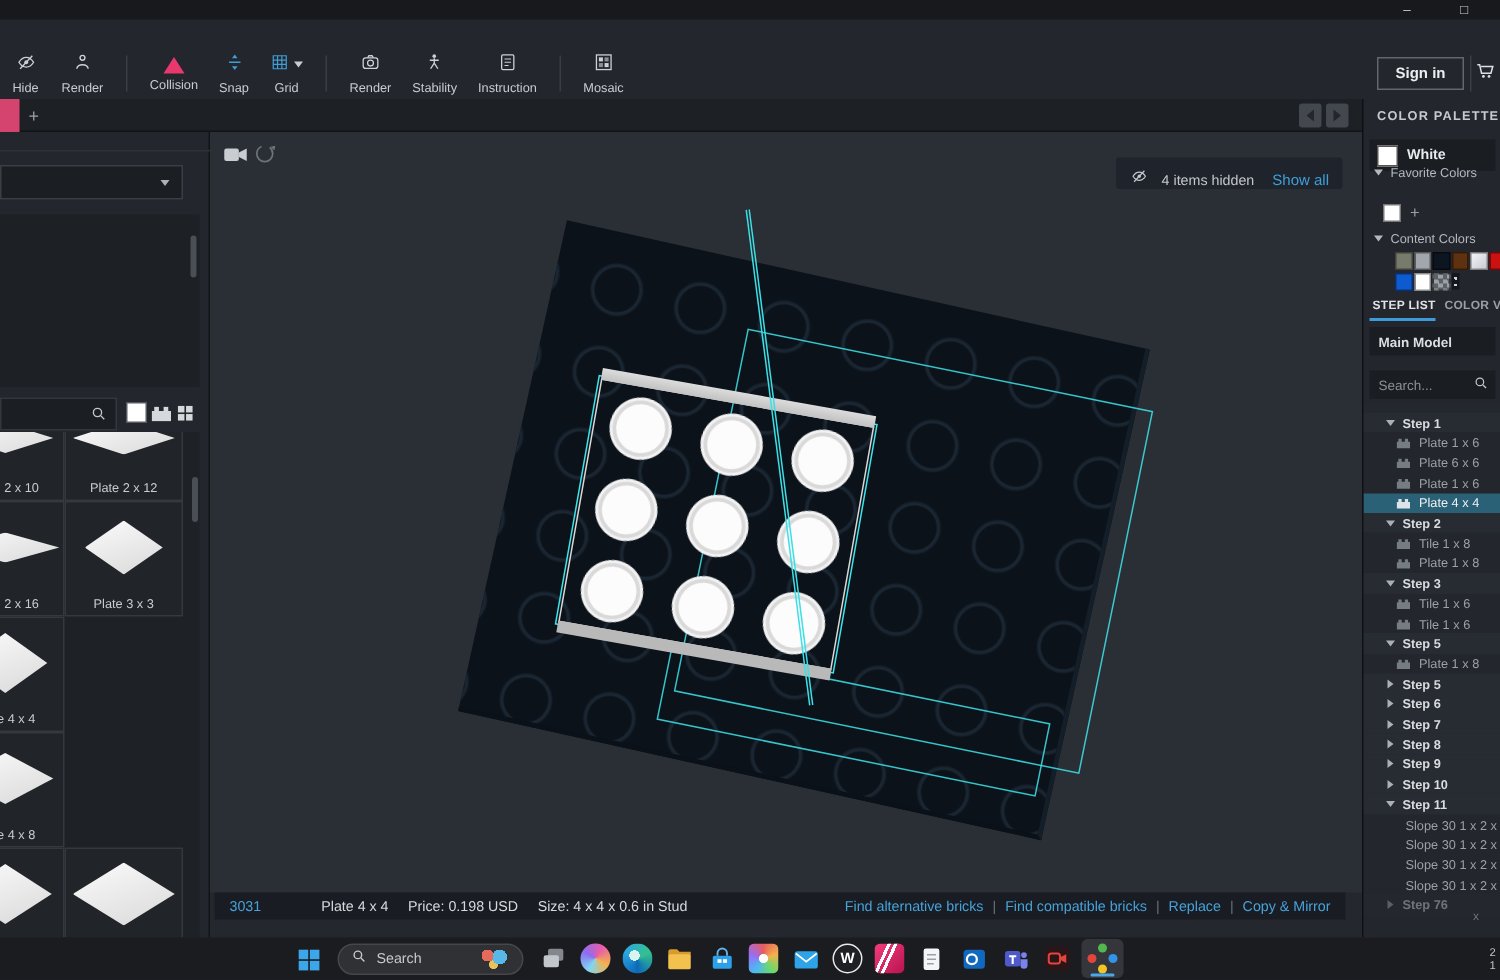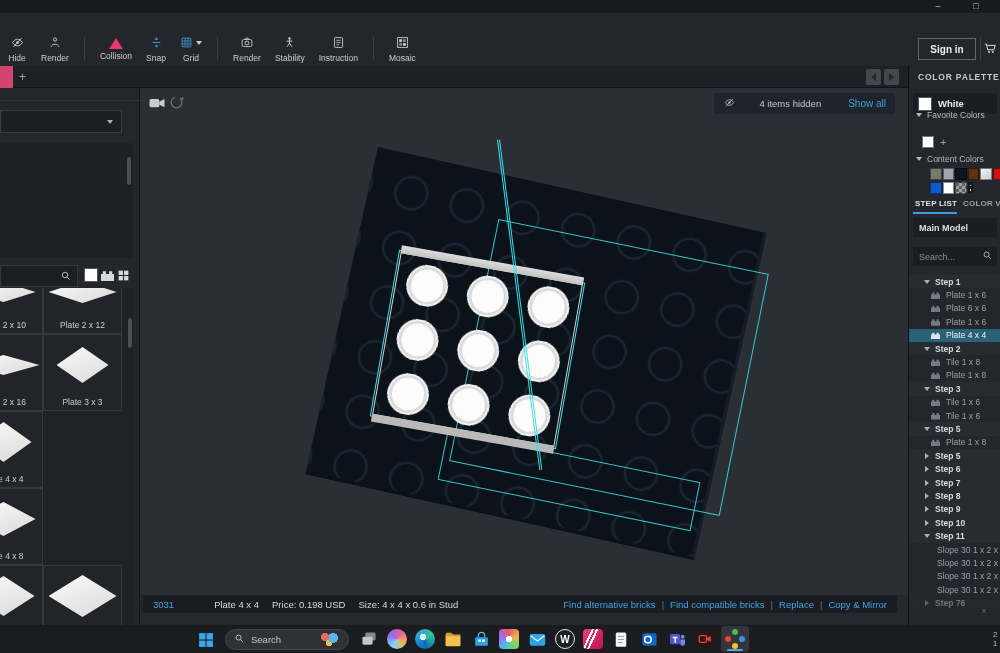--- a/index.html
+++ b/index.html
@@ -48,21 +48,21 @@
   .diaL{clip-path:polygon(38% 0,100% 46%,70% 62%,54% 54%,46% 100%,0 50%)}
 
   
   #viewport{position:absolute;left:140px;top:88px;width:768px;height:537px;background:#24272d}
   #scene{position:absolute;left:0;top:0;width:768px;height:507px;background:#2a2e35;overflow:hidden}
   #baseplate{position:absolute;left:197px;top:98px;width:398px;height:335px;background:#0c121a;border-right:3px solid #141e28;border-bottom:3px solid #0a1118;transform:rotate(12.5deg);background-image:radial-gradient(circle at center,rgba(0,0,0,0) 14.5px,#1c2935 15.5px,#16222d 17px,rgba(0,0,0,0) 18px);background-size:57px 56px;background-position:14px 10px}
   .cyrect{position:absolute;border:1.5px solid rgba(62,228,234,.85)}
   #whiteplate{position:absolute;left:245px;top:179px;width:185px;height:165px;background:linear-gradient(165deg,#ffffff,#ececec);border:1px solid #d8d8d8;outline:1.5px solid #3ce4ea;outline-offset:1px;transform:rotate(10deg);background-image:radial-gradient(circle at 30.8px 27.5px,#fcfcfc 0 16px,#d9d9d9 16.5px 18.5px,#f2f2f2 19px 20.5px,rgba(0,0,0,0) 21px);background-size:61.6px 55px;background-position:0px 0px}
   .pside{position:absolute;left:-1px;right:-1px;height:8px}
   #guideline{position:absolute;left:357px;top:52px;width:3px;height:333px;border-left:1px solid #3be0e6;border-right:1px solid #3be0e6;transform-origin:top left;transform:rotate(-7.3deg)}
-  #banner{position:absolute;right:13px;top:5px;height:21px;background:#1f232b;border-radius:2px;display:flex;align-items:center;gap:23px;padding:0 9px}
+  #banner{position:absolute;right:13px;top:17px;height:21px;background:#1f232b;border-radius:2px;display:flex;align-items:flex-end;gap:8px;padding:0 9px}
   #statusbar{position:absolute;left:3px;right:11px;top:507px;height:18px;background:#191c22;display:flex;align-items:center;font-size:9.5px}
   .slink{color:#46a2da}
   .ssep{color:#6a7078;margin:0 6px}
 
   
   #rightpanel{position:absolute;left:908px;top:66px;width:92px;height:559px;background:#23262c;border-left:1px solid #0e1013;overflow:hidden}
   #rp-header{position:absolute;left:9px;top:0;height:22px;line-height:22px;font-size:8.5px;font-weight:bold;letter-spacing:.8px;color:#c6c9cd;white-space:nowrap}
   #curcolor{position:absolute;left:4px;top:27px;width:84px;height:21px;background:#1a1d22;display:flex;align-items:center;padding-left:5px;gap:6px}
   .sechead{position:absolute;left:8px;display:flex;align-items:center;gap:6px;font-size:8.5px;color:#b4b9bf;white-space:nowrap}
   .chev{width:0;height:0;border-left:4px solid currentColor;border-top:3px solid transparent;border-bottom:3px solid transparent;display:inline-block;flex:0 0 auto}

